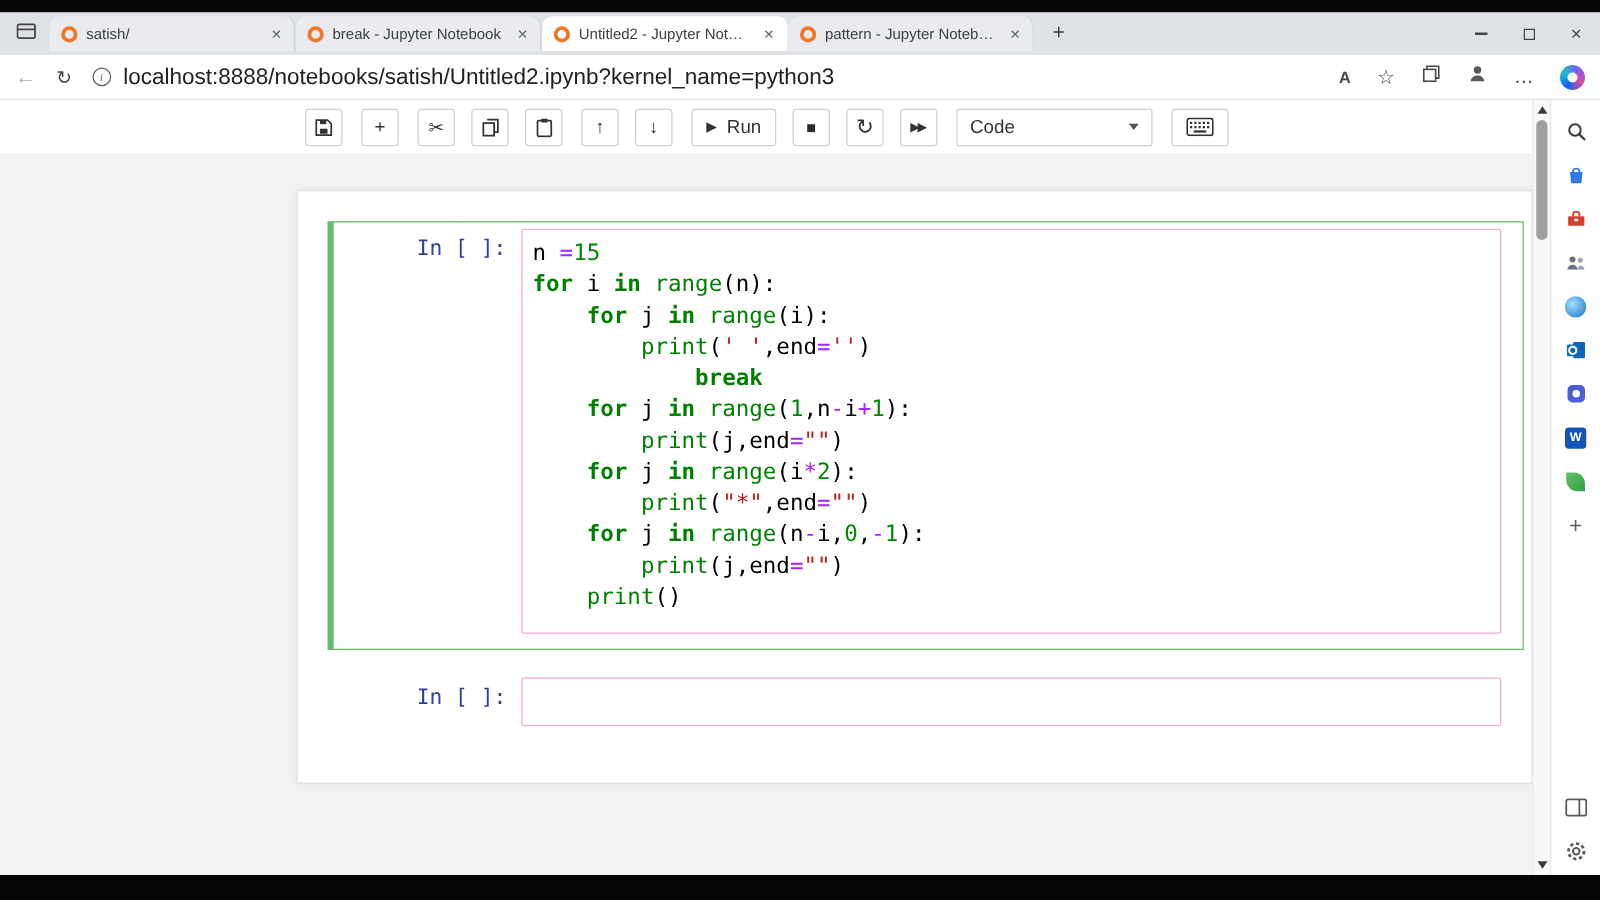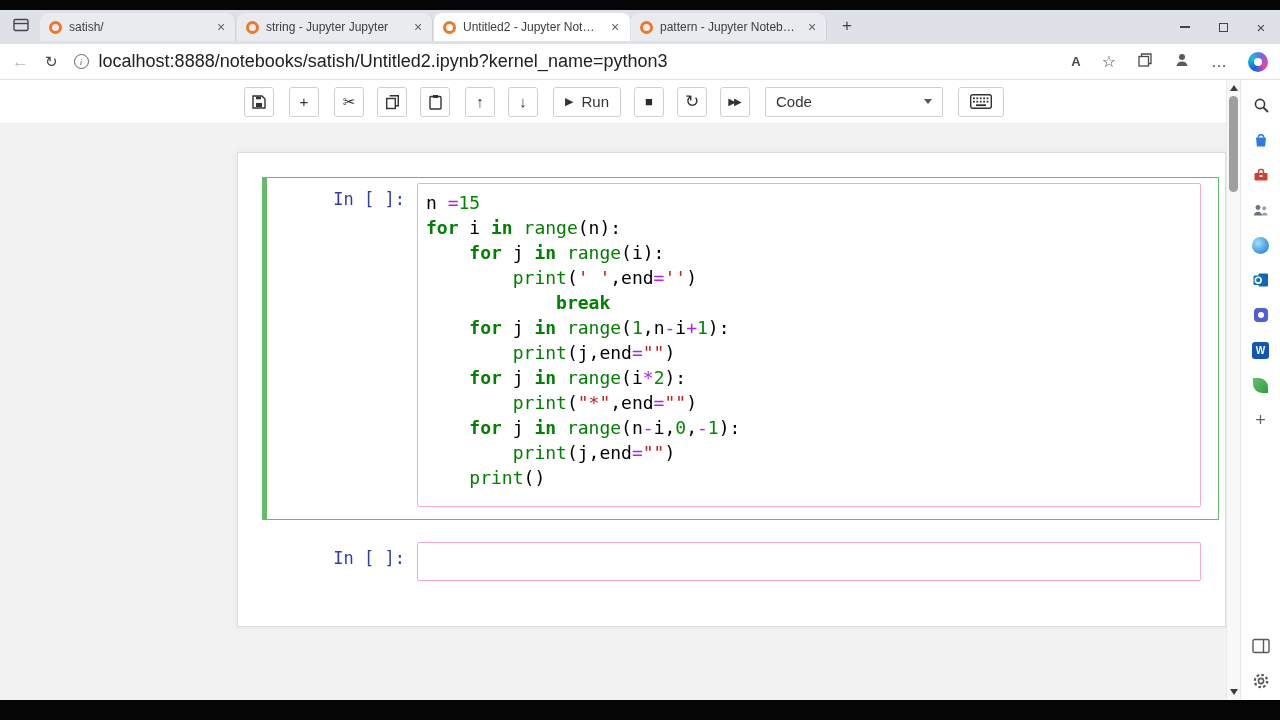--- a/index.html
+++ b/index.html
@@ -57,21 +57,21 @@
   .jbtn { height:30px; min-width:30px; background:#fff; border:1px solid #d0d0d0; border-radius:3px;
           display:flex; align-items:center; justify-content:center; color:#333; font-family:"Liberation Sans",sans-serif; }
   .jbtn .glyph { font-size:15px; color:#333; }
   .run-btn { padding:0 11px; gap:8px; font-size:15px; }
   .play-glyph { font-size:11px; }
   .stop-glyph { font-size:13px; color:#2b2b2b; }
   .restart-glyph { font-size:17px; }
   .ff-wrap { display:flex; }
   .ff-wrap span { font-size:10px; }
   .ff-wrap span + span { margin-left:-2px; }
-  .cell-type-select { width:178px; height:30px; border:1px solid #cfcfcf; border-radius:2px; background:#fff;
+  .cell-type-select { width:157px; height:30px; border:1px solid #cfcfcf; border-radius:2px; background:#fff;
                       display:flex; align-items:center; justify-content:space-between; padding:0 10px; font-size:15px; color:#333; }
   .chev { width:0; height:0; border-left:4px solid transparent; border-right:4px solid transparent; border-top:5px solid #555; }
   .kbd-btn { width:46px; }
 
   
   #nb-area { flex:1; background:#f2f2f2; overflow:hidden; }
   #nb-container { margin:28px 0 0 237px; background:#fff; border:1px solid #dedede;
                   box-shadow:0 0 8px rgba(0,0,0,0.06); padding:24px 6px 32px 24px; }
   .cell { display:flex; border:1px solid transparent; border-left-width:5px; padding:5px 17px 12px 0; }
   .cell.selected { border-color: var(--accent-green,#66BB6A); }
@@ -122,21 +122,21 @@
       </svg>
     </div>
 
     <div class="tab">
       <span class="jfav"></span>
       <span class="tab-title">satish/</span>
       <span class="tab-close">×</span>
     </div>
     <div class="tab">
       <span class="jfav"></span>
-      <span class="tab-title">string - Jupyter Jupyter</span>
+      <span class="tab-title">break - Jupyter Notebook</span>
       <span class="tab-close">×</span>
     </div>
     <div class="tab active">
       <span class="jfav"></span>
       <span class="tab-title">Untitled2 - Jupyter Notebook</span>
       <span class="tab-close">×</span>
     </div>
     <div class="tab">
       <span class="jfav"></span>
       <span class="tab-title">pattern - Jupyter Notebook</span>

